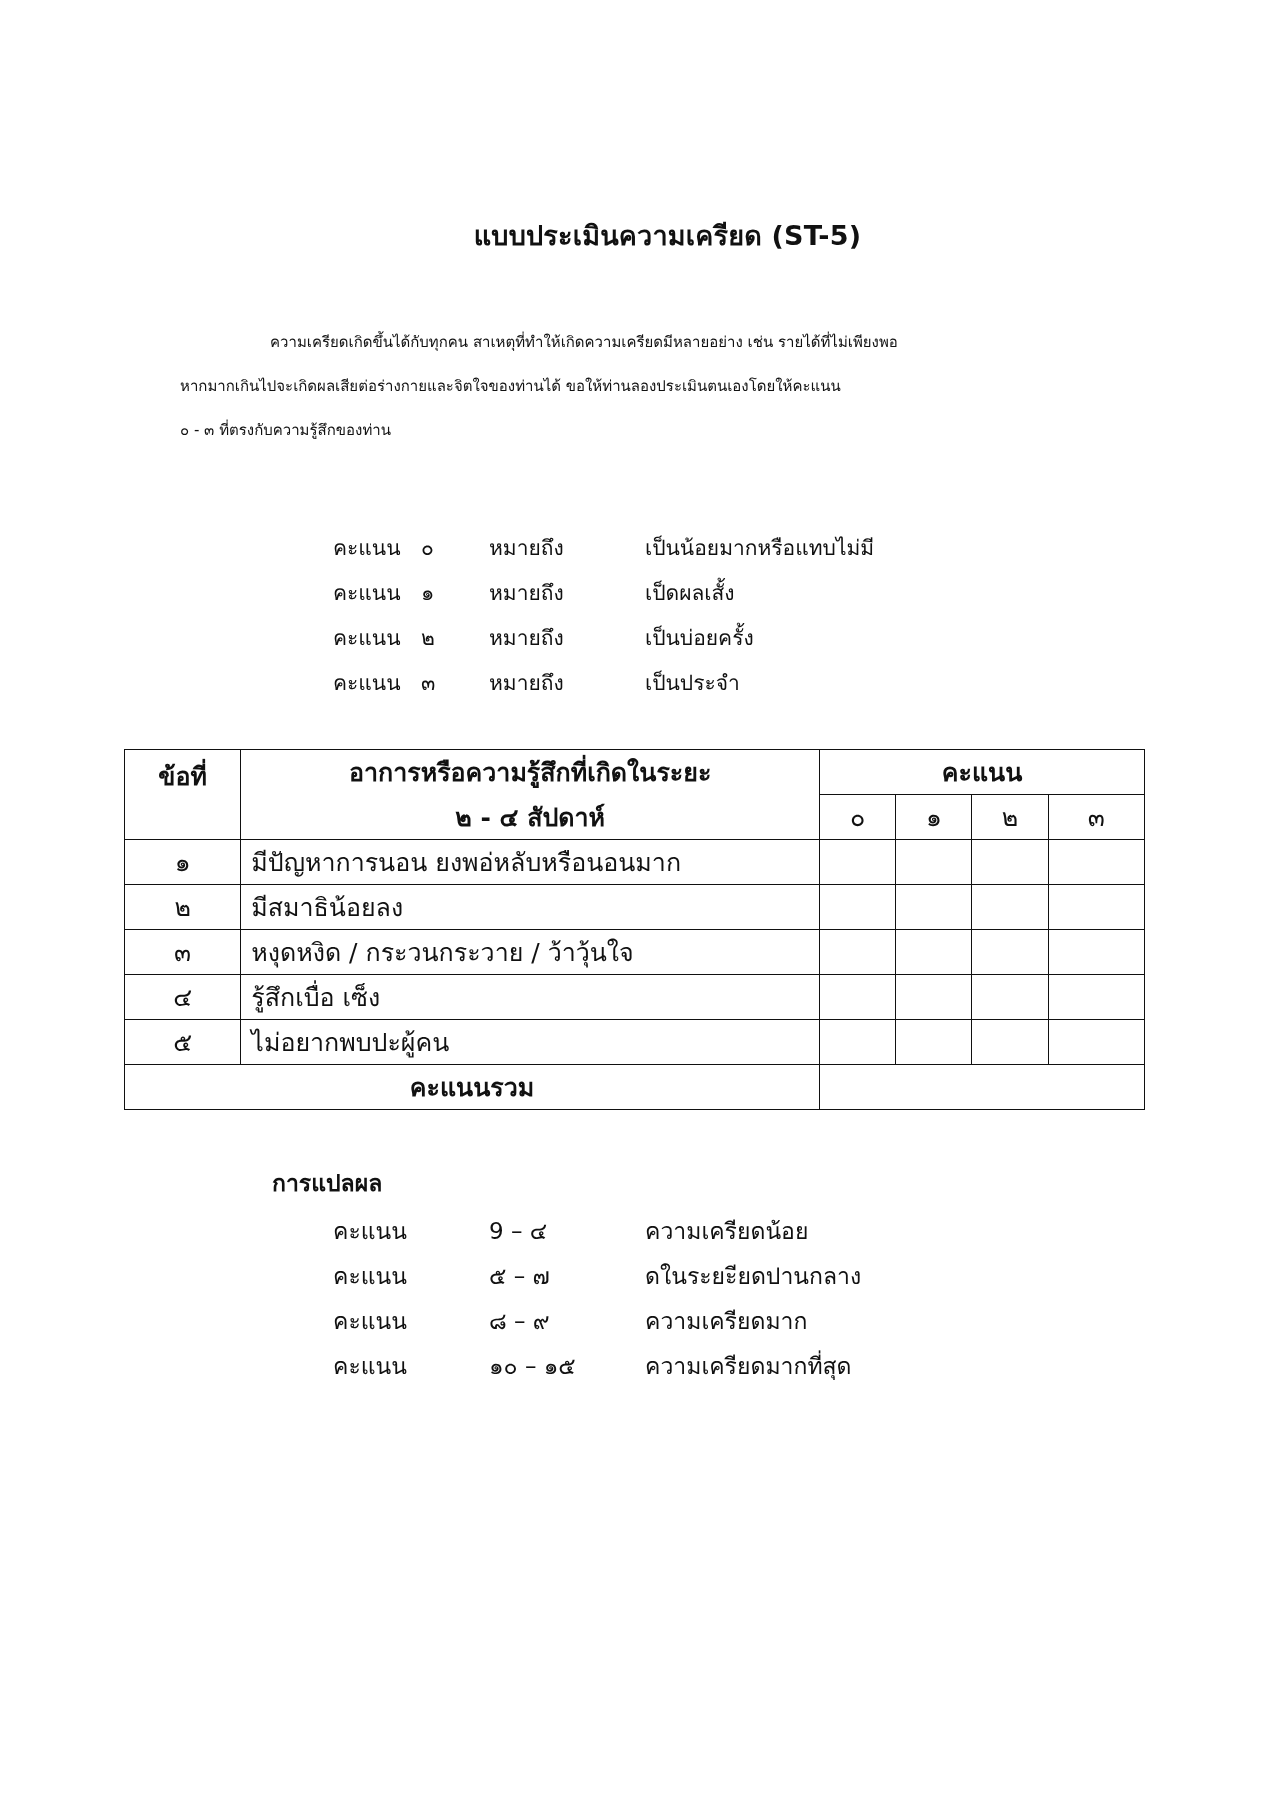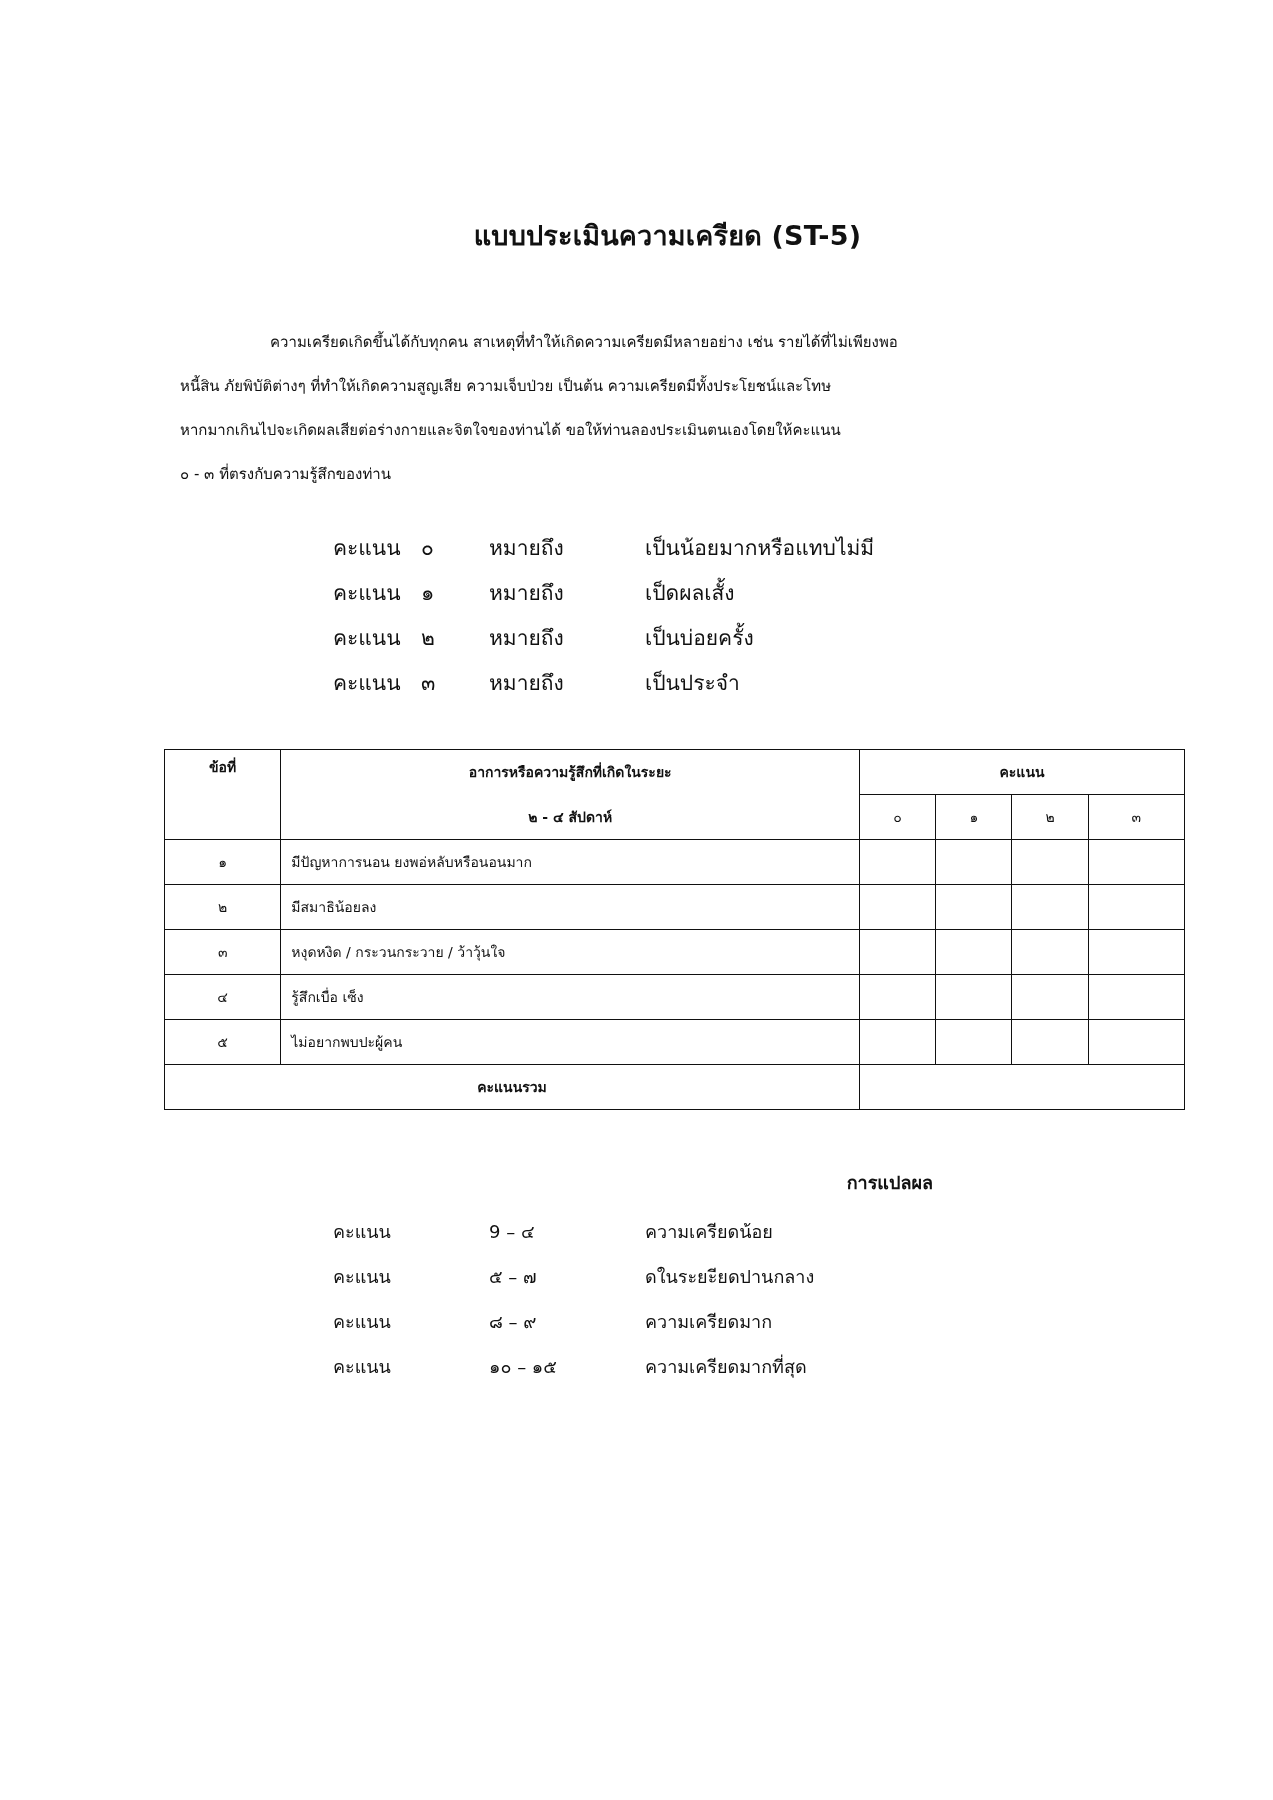--- a/index.html
+++ b/index.html
@@ -53,45 +53,43 @@
     .c-num { left: 88px; }
     .c-means { left: 156px; }
     .c-desc { left: 312px; }
 
     table.assess {
       position: absolute;
       left: 124px;
       top: 749px;
       width: 1021px;
       border-collapse: collapse;
-      font-size: 14px;
+      font-size: 25px;
       table-layout: fixed;
-      margin-left: 40px;
     }
     table.assess td, table.assess th {
       border: 1.5px solid #111111;
       height: 44px;
       padding: 0;
       vertical-align: middle;
     }
     table.assess th { font-weight: bold; }
     .col-no { width: 116px; }
     .col-symptom { width: 577px; }
     .col-score { width: 76px; }
     .col-score3 { width: 96px; }
     .center { text-align: center; }
     .symptom-cell { padding-left: 10px !important; text-align: left; }
     .th-no { vertical-align: top !important; padding-top: 6px !important; }
 
     .interp {
       position: absolute;
       left: 272px;
       top: 1163px;
-      font-size: 18px;
-      text-align: right;
+      font-size: 23px;
     }
     .interp-title {
       font-weight: bold;
       height: 40px;
       line-height: 40px;
     }
     .interp-rows { margin-left: 61px; margin-top: 6px; }
     .interp-row {
       height: 45px;
       line-height: 45px;
@@ -103,21 +101,20 @@
     .i-range { left: 156px; }
     .i-level { left: 312px; }
   </style>
 </head>
 <body>
 
 <div class="title">แบบประเมินความเครียด  (ST-5)</div>
 
 <div class="intro">
   <p><span class="indent"></span><span>ความเครียดเกิดขึ้นได้กับทุกคน สาเหตุที่ทำให้เกิดความเครียดมีหลายอย่าง เช่น รายได้ที่ไม่เพียงพอ</span></p>
-  <p>หนี้สิน ภัยพิบัติต่างๆ ที่ทำให้เกิดความสูญเสีย ความเจ็บป่วย เป็นต้น ความเครียดมีทั้งประโยชน์และโทษ</p>
   <p>หากมากเกินไปจะเกิดผลเสียต่อร่างกายและจิตใจของท่านได้ ขอให้ท่านลองประเมินตนเองโดยให้คะแนน</p>
   <p>๐ - ๓ ที่ตรงกับความรู้สึกของท่าน</p>
 </div>
 
 <div class="legend">
   <div class="legend-row">
     <span class="c-label">คะแนน</span>
     <span class="c-num">๐</span>
     <span class="c-means">หมายถึง</span>
     <span class="c-desc">เป็นน้อยมากหรือแทบไม่มี</span>

